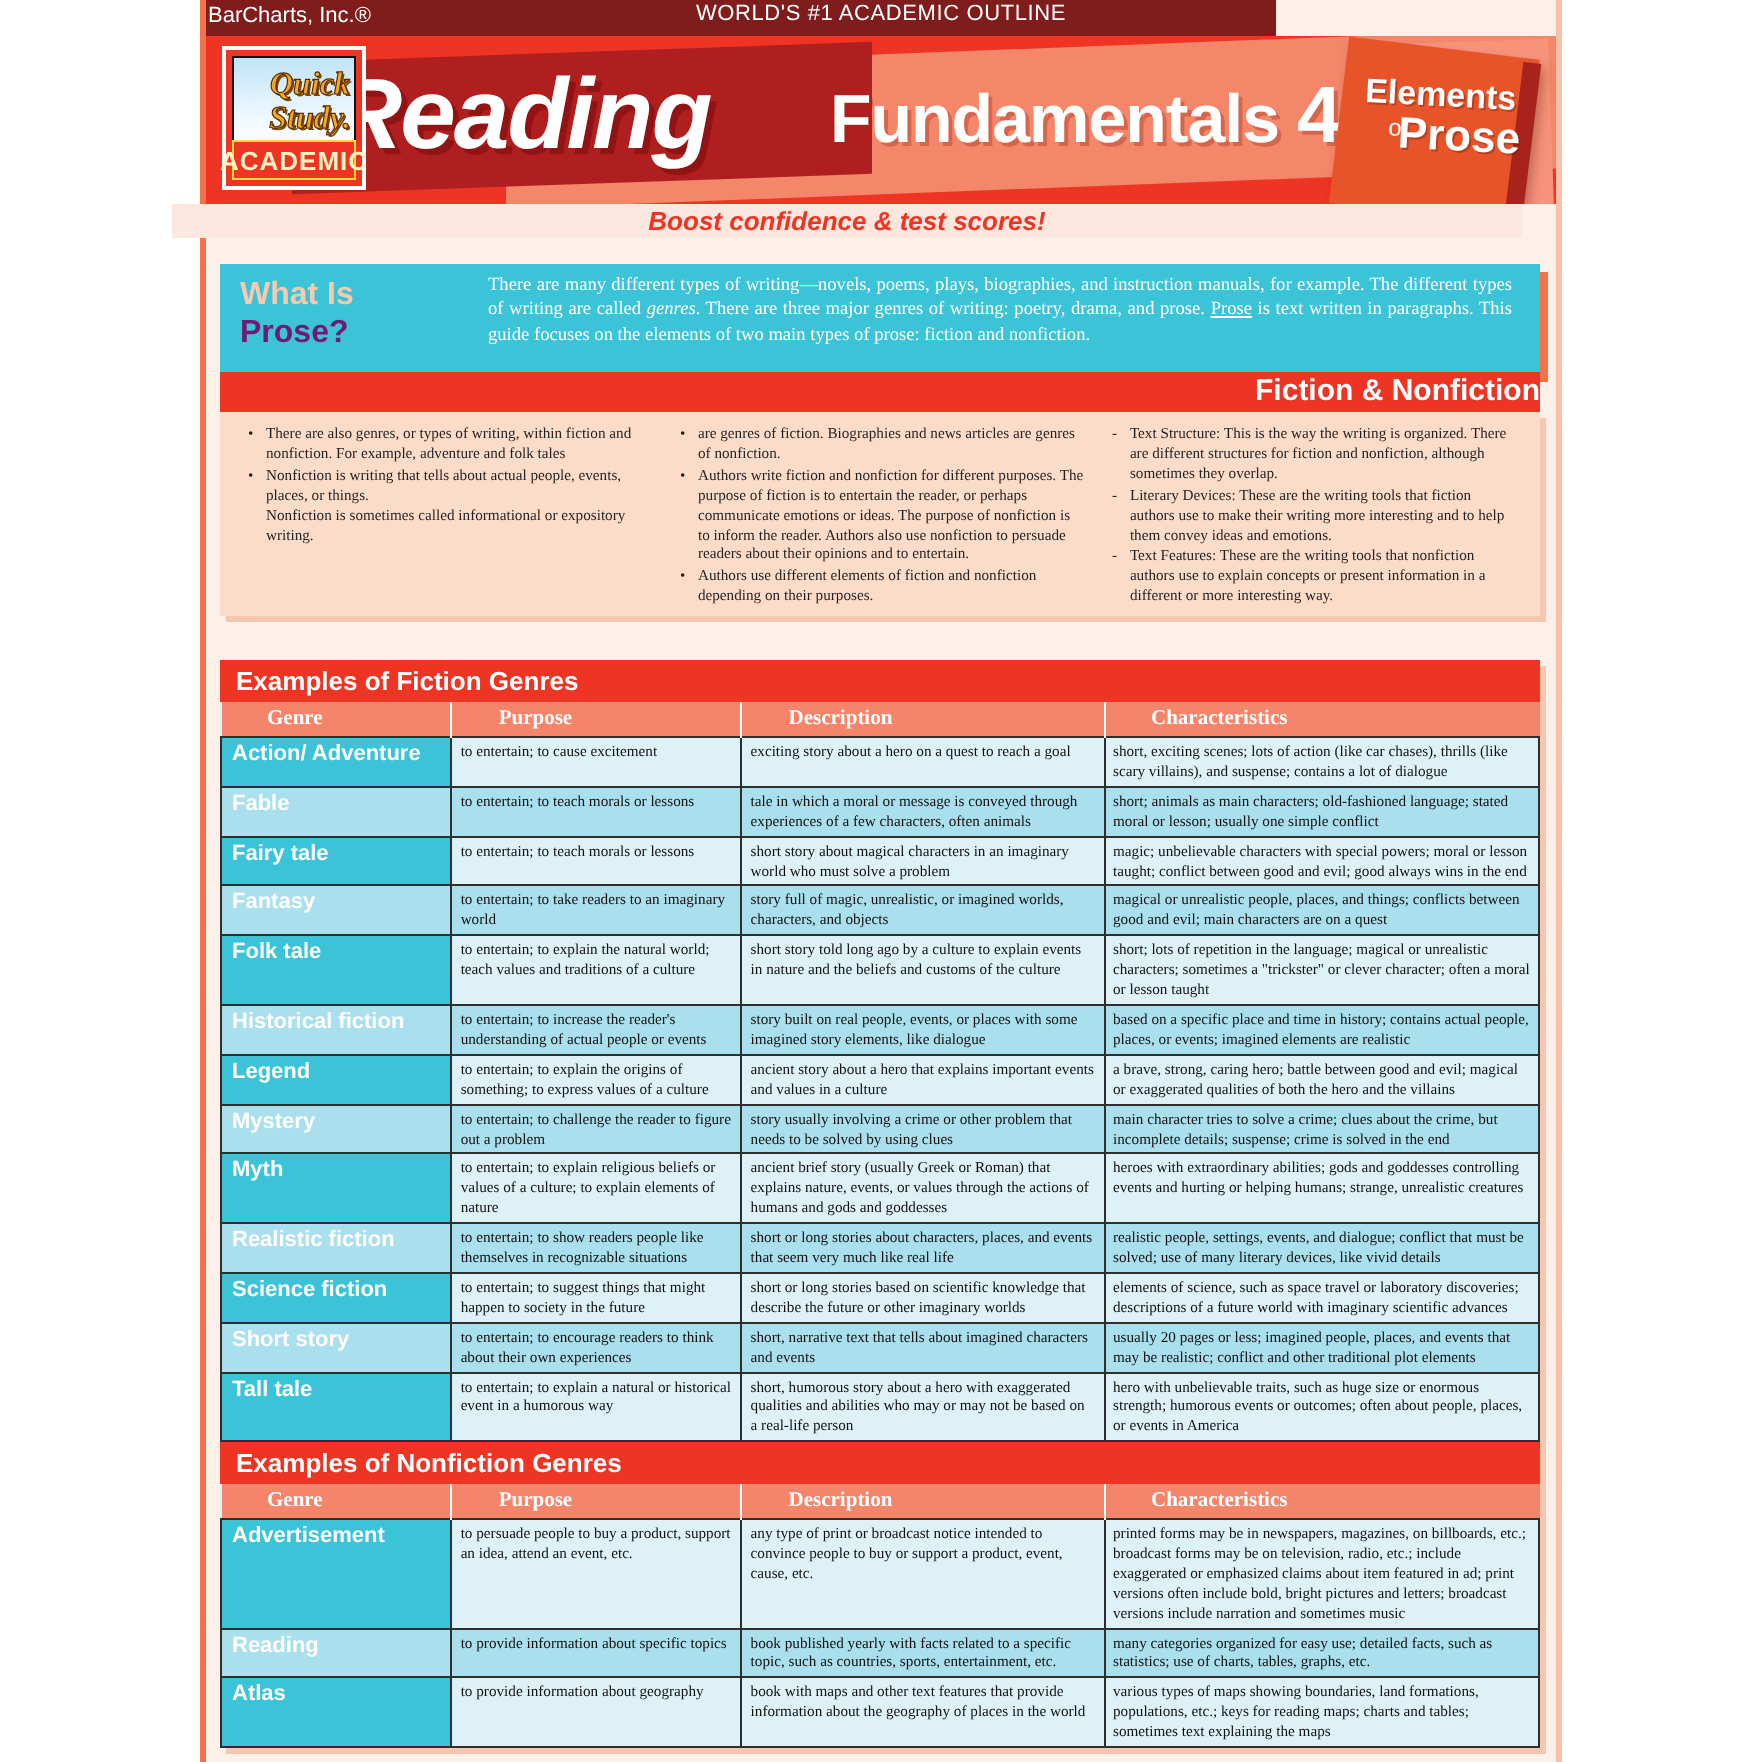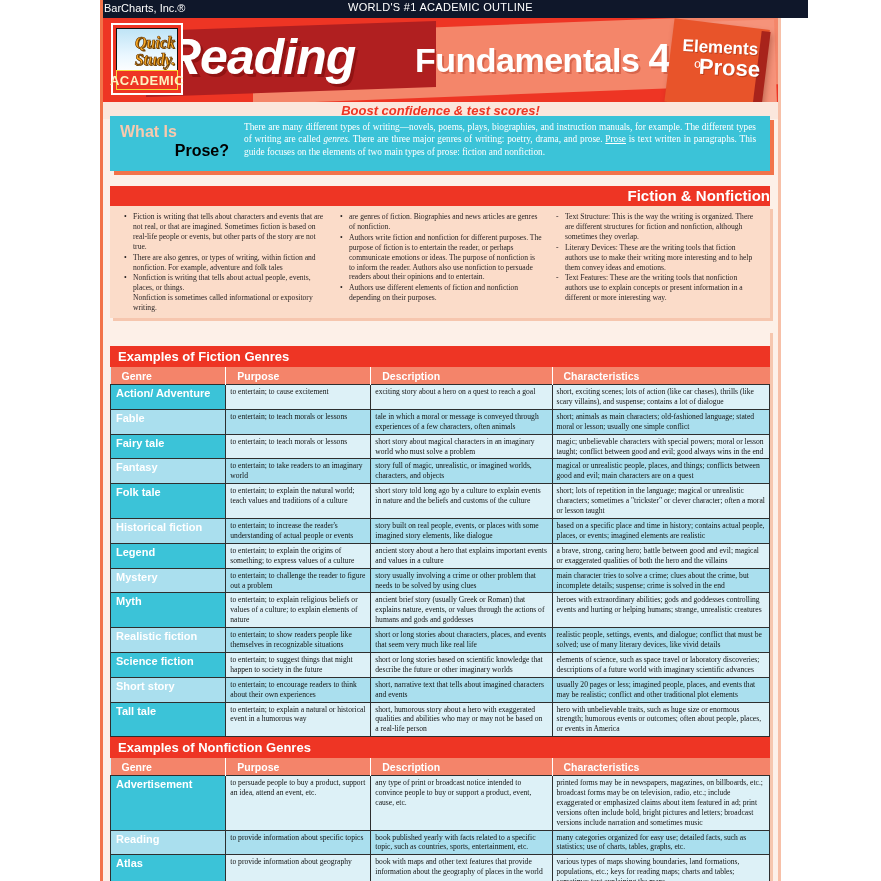--- a/index.html
+++ b/index.html
@@ -10,21 +10,21 @@
   
   .sheet{
     position:absolute;left:100px;top:0;width:681px;height:881px;
     background:#fdf0e8;
   }
   .edge-l{position:absolute;left:100px;top:0;width:3px;height:881px;background:#f2734a;}
   .edge-r{position:absolute;left:778px;top:0;width:3px;height:881px;background:#f7c0a8;}
 
   
   .topbar{
-    position:absolute;left:103px;top:0;width:705px;height:18px;background:#0f172a;
+    position:absolute;left:103px;top:0;width:535px;height:18px;background:#7f1d1d;
   }
   .topbar .tagline{
     position:absolute;left:0;top:1px;width:675px;text-align:center;
     color:#ffffff;font-family:"Liberation Sans",sans-serif;font-size:11px;letter-spacing:.3px;
   }
   .barcharts{
     position:absolute;left:104px;top:2px;
     color:#ffffff;font-family:"Liberation Sans",sans-serif;font-size:11px;
     z-index:6;
   }
@@ -110,38 +110,38 @@
     transform:rotate(-4deg);
   }
   .book .prose{
     position:absolute;left:30px;top:30px;
     font-family:"Liberation Sans",sans-serif;font-weight:bold;font-size:22px;
     color:#ffffff;text-shadow:1px 1px 0 rgba(120,30,10,.4);
     transform:rotate(-4deg);
   }
 
   
-  .boostwrap{position:absolute;left:103px;top:102px;width:675px;height:17px;background:#fbe7dd;}
+  .boostwrap{position:absolute;left:86px;top:102px;width:675px;height:17px;background:#fbe7dd;}
   .boost{
     position:absolute;left:0;top:1px;width:675px;text-align:center;
     font-family:"Liberation Sans",sans-serif;font-weight:bold;font-size:13px;
     color:#ee3524;font-style:italic;
   }
 
   
   .prosebox{
-    position:absolute;left:110px;top:116px;width:660px;height:55px;
+    position:absolute;left:110px;top:132px;width:660px;height:55px;
     background:#3bc3d8;box-shadow:4px 4px 0 #f2734a;
   }
   .prosebox .q{
     position:absolute;left:10px;top:6px;width:115px;
     font-family:"Liberation Sans",sans-serif;font-weight:bold;font-size:16px;
     color:#f9c9ae;line-height:19px;
   }
-  .prosebox .q .l2{display:block;text-align:right;padding-right:6px;color:#000000;}
+  .prosebox .q .l2{display:block;padding-right:6px;color:#701a75;}
   .prosebox .body{
     position:absolute;left:134px;top:5px;width:512px;
     color:#ffffff;font-size:9.3px;line-height:12.4px;text-align:justify;
   }
   .prosebox .body i{font-style:italic;}
   .prosebox .body u{text-decoration:underline;}
 
   
   .sectionhead{
     background:#ee3524;color:#ffffff;text-align:right;
@@ -158,27 +158,27 @@
   ul.bl>li{position:relative;font-size:7.6px;line-height:9.9px;color:#231f20;margin-bottom:1px;}
   ul.bl>li:before{content:"•";position:absolute;left:-9px;top:0;}
   ul.dash>li:before{content:"-";}
   .noind{padding-left:0;}
 
   
   .tbl-wrap{position:absolute;left:110px;width:660px;box-shadow:3px 3px 0 #f6c6ae;}
   .tbl-title{
     background:#ee3524;color:#ffffff;
     font-family:"Liberation Sans",sans-serif;font-weight:bold;font-size:13px;
-    padding:2px 8px;height:17px;line-height:17px;margin-top:16px;
+    padding:2px 8px;height:17px;line-height:17px;
   }
   table.gt{border-collapse:collapse;width:100%;table-layout:fixed;background:#ddf1f7;}
   table.gt th{
     background:#f4846a;color:#ffffff;text-align:left;
-    font-family:Liberation Sans, sans-serif;font-weight:bold;font-size:10.5px;
-    padding:1px 11px;border-right:1px solid #ffffff;height:15px;
+    font-family:Liberation Serif, serif;font-weight:bold;font-size:10.5px;
+    padding:1px 23px;border-right:1px solid #ffffff;height:15px;
   }
   table.gt th:last-child{border-right:none;}
   table.gt td{
     border:1px solid #2e2e2e;padding:2px 4px;vertical-align:top;
     font-size:7.6px;line-height:9.9px;color:#111;
   }
   table.gt td.g{
     background:#3bc3d8;color:#ffffff;
     font-family:"Liberation Sans",sans-serif;font-weight:bold;font-size:11px;
     line-height:12.5px;padding:2px 5px;
@@ -240,21 +240,20 @@
     <div class="body">
       <span>There are many different types of writing—novels, poems, plays, biographies, and instruction manuals, for example. The different types of writing are called </span><i>genres</i><span>. There are three major genres of writing: poetry, drama, and prose. </span><u>Prose</u><span> is text written in paragraphs. This guide focuses on the elements of two main types of prose: fiction and nonfiction.</span>
     </div>
   </div>
 
   <div id="fnsec">
     <div class="sectionhead">Fiction &amp; Nonfiction</div>
     <div class="cols">
       <div class="col">
         <ul class="bl">
-          <li>Fiction is writing that tells about characters and events that are not real, or that are imagined. Sometimes fiction is based on real-life people or events, but other parts of the story are not true.</li>
           <li>There are also genres, or types of writing, within fiction and nonfiction. For example, adventure and folk tales</li>
           <li>
             <span>Nonfiction is writing that tells about actual people, events, places, or things.</span><br>
             <span>Nonfiction is sometimes called informational or expository writing.</span>
           </li>
         </ul>
       </div>
       <div class="col">
         <ul class="bl noind">
           <li style="list-style:none;padding-left:0">are genres of fiction. Biographies and news articles are genres of nonfiction.</li>

